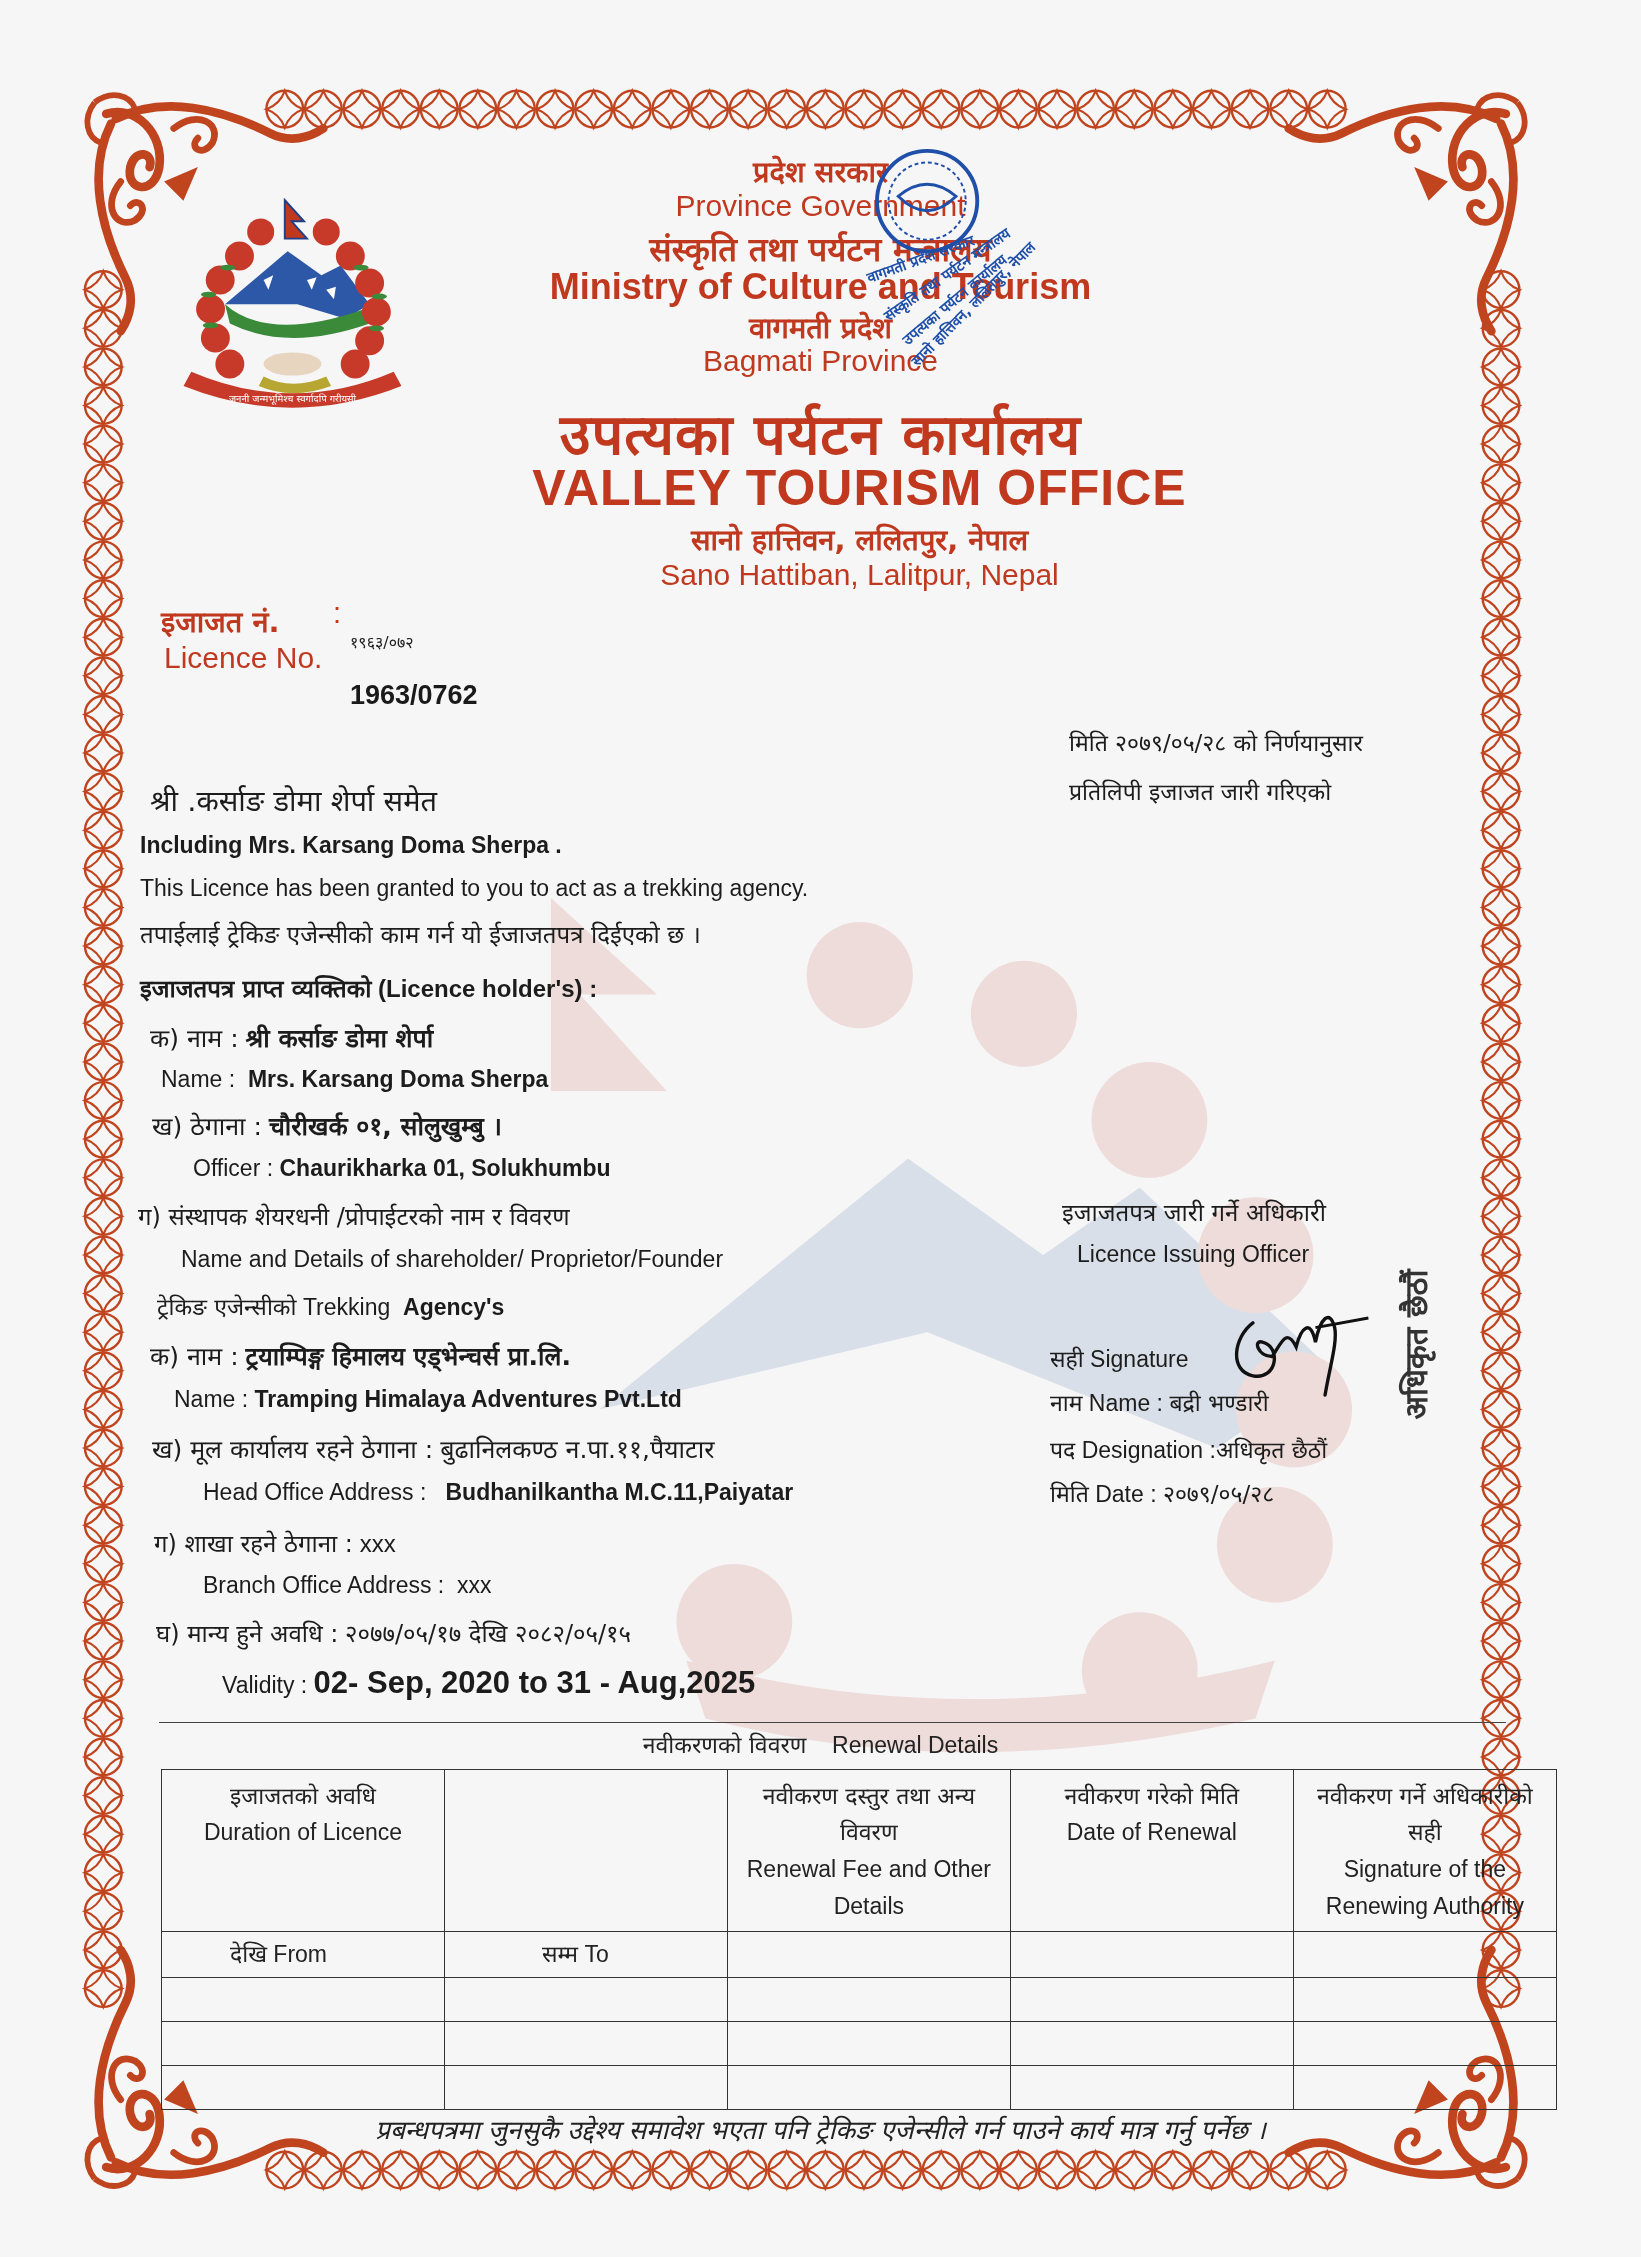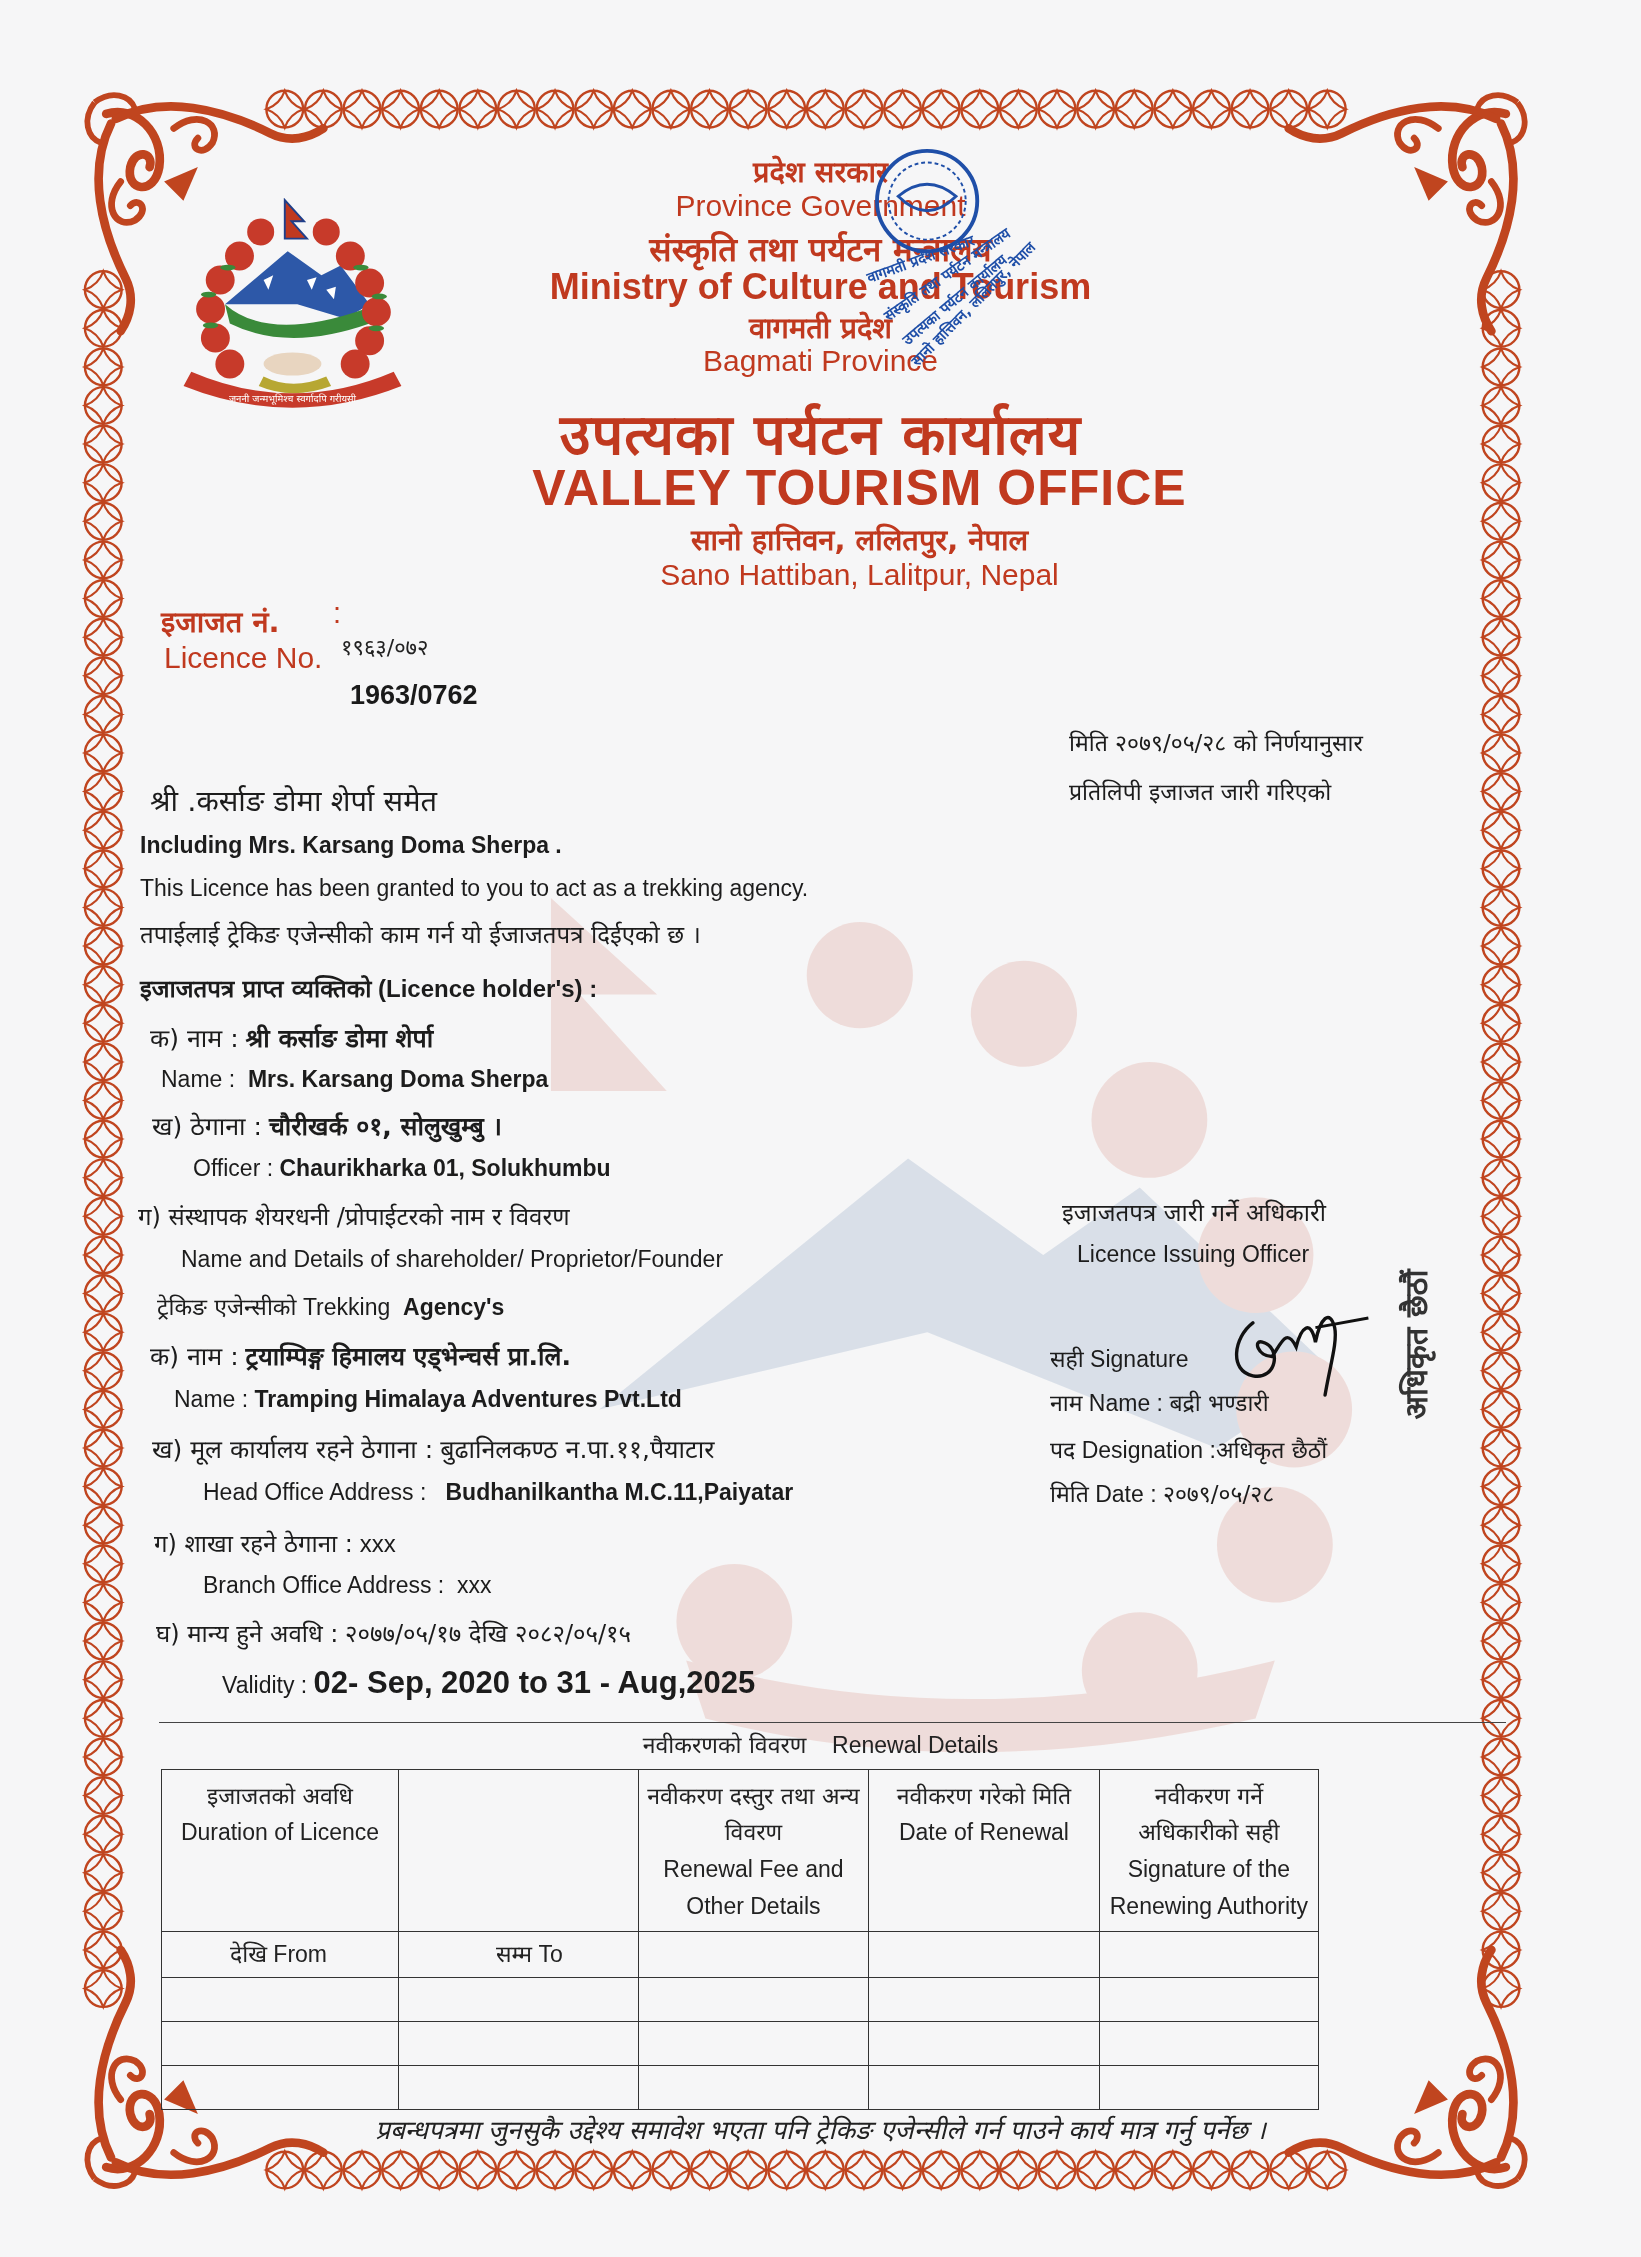--- a/index.html
+++ b/index.html
@@ -22,34 +22,34 @@
     .hdr-en-bold { font-size: 36px; font-weight: bold; }
     .hdr-big-np { font-family: "DejaVu Sans", sans-serif; font-weight: bold; font-size: 56px; letter-spacing: 1px; }
     .hdr-big-en { font-size: 50px; font-weight: bold; letter-spacing: 1px; }
 
     .stamp-blue { position: absolute; left: 850px; top: 143px; width: 241px; height: 227px; pointer-events: none; }
 
     
     .lic-label-np { position: absolute; left: 161px; top: 601px; color: #c0391f; font-family: "DejaVu Sans", sans-serif; font-weight: bold; font-size: 29px; }
     .lic-colon1 { position: absolute; left: 333px; top: 597px; color: #c0391f; font-size: 29px; }
     .lic-label-en { position: absolute; left: 164px; top: 641px; color: #c0391f; font-size: 30px; }
-    .lic-num-np { position: absolute; left: 341px; top: 631px; font-family: "DejaVu Sans", sans-serif; font-size: 22px; color: #222; }
+    .lic-num-np { position: absolute; left: 350px; top: 631px; font-family: "DejaVu Sans", sans-serif; font-size: 16px; color: #222; }
     .lic-num-en { position: absolute; left: 350px; top: 680px; font-family: "Liberation Sans", sans-serif; font-weight: bold; font-size: 27px; color: #1a1a1a; }
     .lic-title { position: absolute; left: 563px; top: 668px; color: #c0391f; font-weight: bold; font-size: 46px; border-bottom: 2.9px solid #c0391f; line-height: 1.05; padding-bottom: 1.9px; }
     .lic-title .np { font-family: "DejaVu Sans", sans-serif; }
 
     
     .t { position: absolute; white-space: nowrap; font-size: 24px; color: #1c1c1c; }
     .np { font-family: "DejaVu Sans", sans-serif; }
     .b { font-weight: bold; }
 
     
     .renew-rule { position: absolute; left: 159px; top: 1722px; width: 1347px; height: 0; border-top: 1.9px solid #444; }
     .renew-title { position: absolute; left: 0; width: 1641px; top: 1728px; text-align: center; font-size: 23px; color: #222; }
-    table.renew { position: absolute; left: 161px; top: 1769px; width: 1158px; border-collapse: collapse; }
+    table.renew { position: absolute; left: 161px; top: 1769px; width: 1396px; border-collapse: collapse; }
     table.renew td { border: 1.9px solid #333; vertical-align: top; text-align: center; font-size: 23px; color: #222; padding: 3.9px 5.8px; line-height: 1.6; }
     table.renew tr.head td { height: 162px; padding-top: 7.7px; }
     table.renew tr.sub td { height: 43px; vertical-align: middle; text-align: left; padding-left: 68px; }
     table.renew tr.blank td { height: 44px; }
 
     .footer-note { position: absolute; left: 0; width: 1641px; top: 2111px; text-align: center; font-family: "DejaVu Serif", serif; font-style: italic; font-size: 26px; color: #222; }
 
     
     .signature { position: absolute; left: 1224px; top: 1289px; width: 154px; height: 111px; }
     .officer-stamp { position: absolute; left: 1398px; top: 1253px; width: 58px; height: 183px; }

